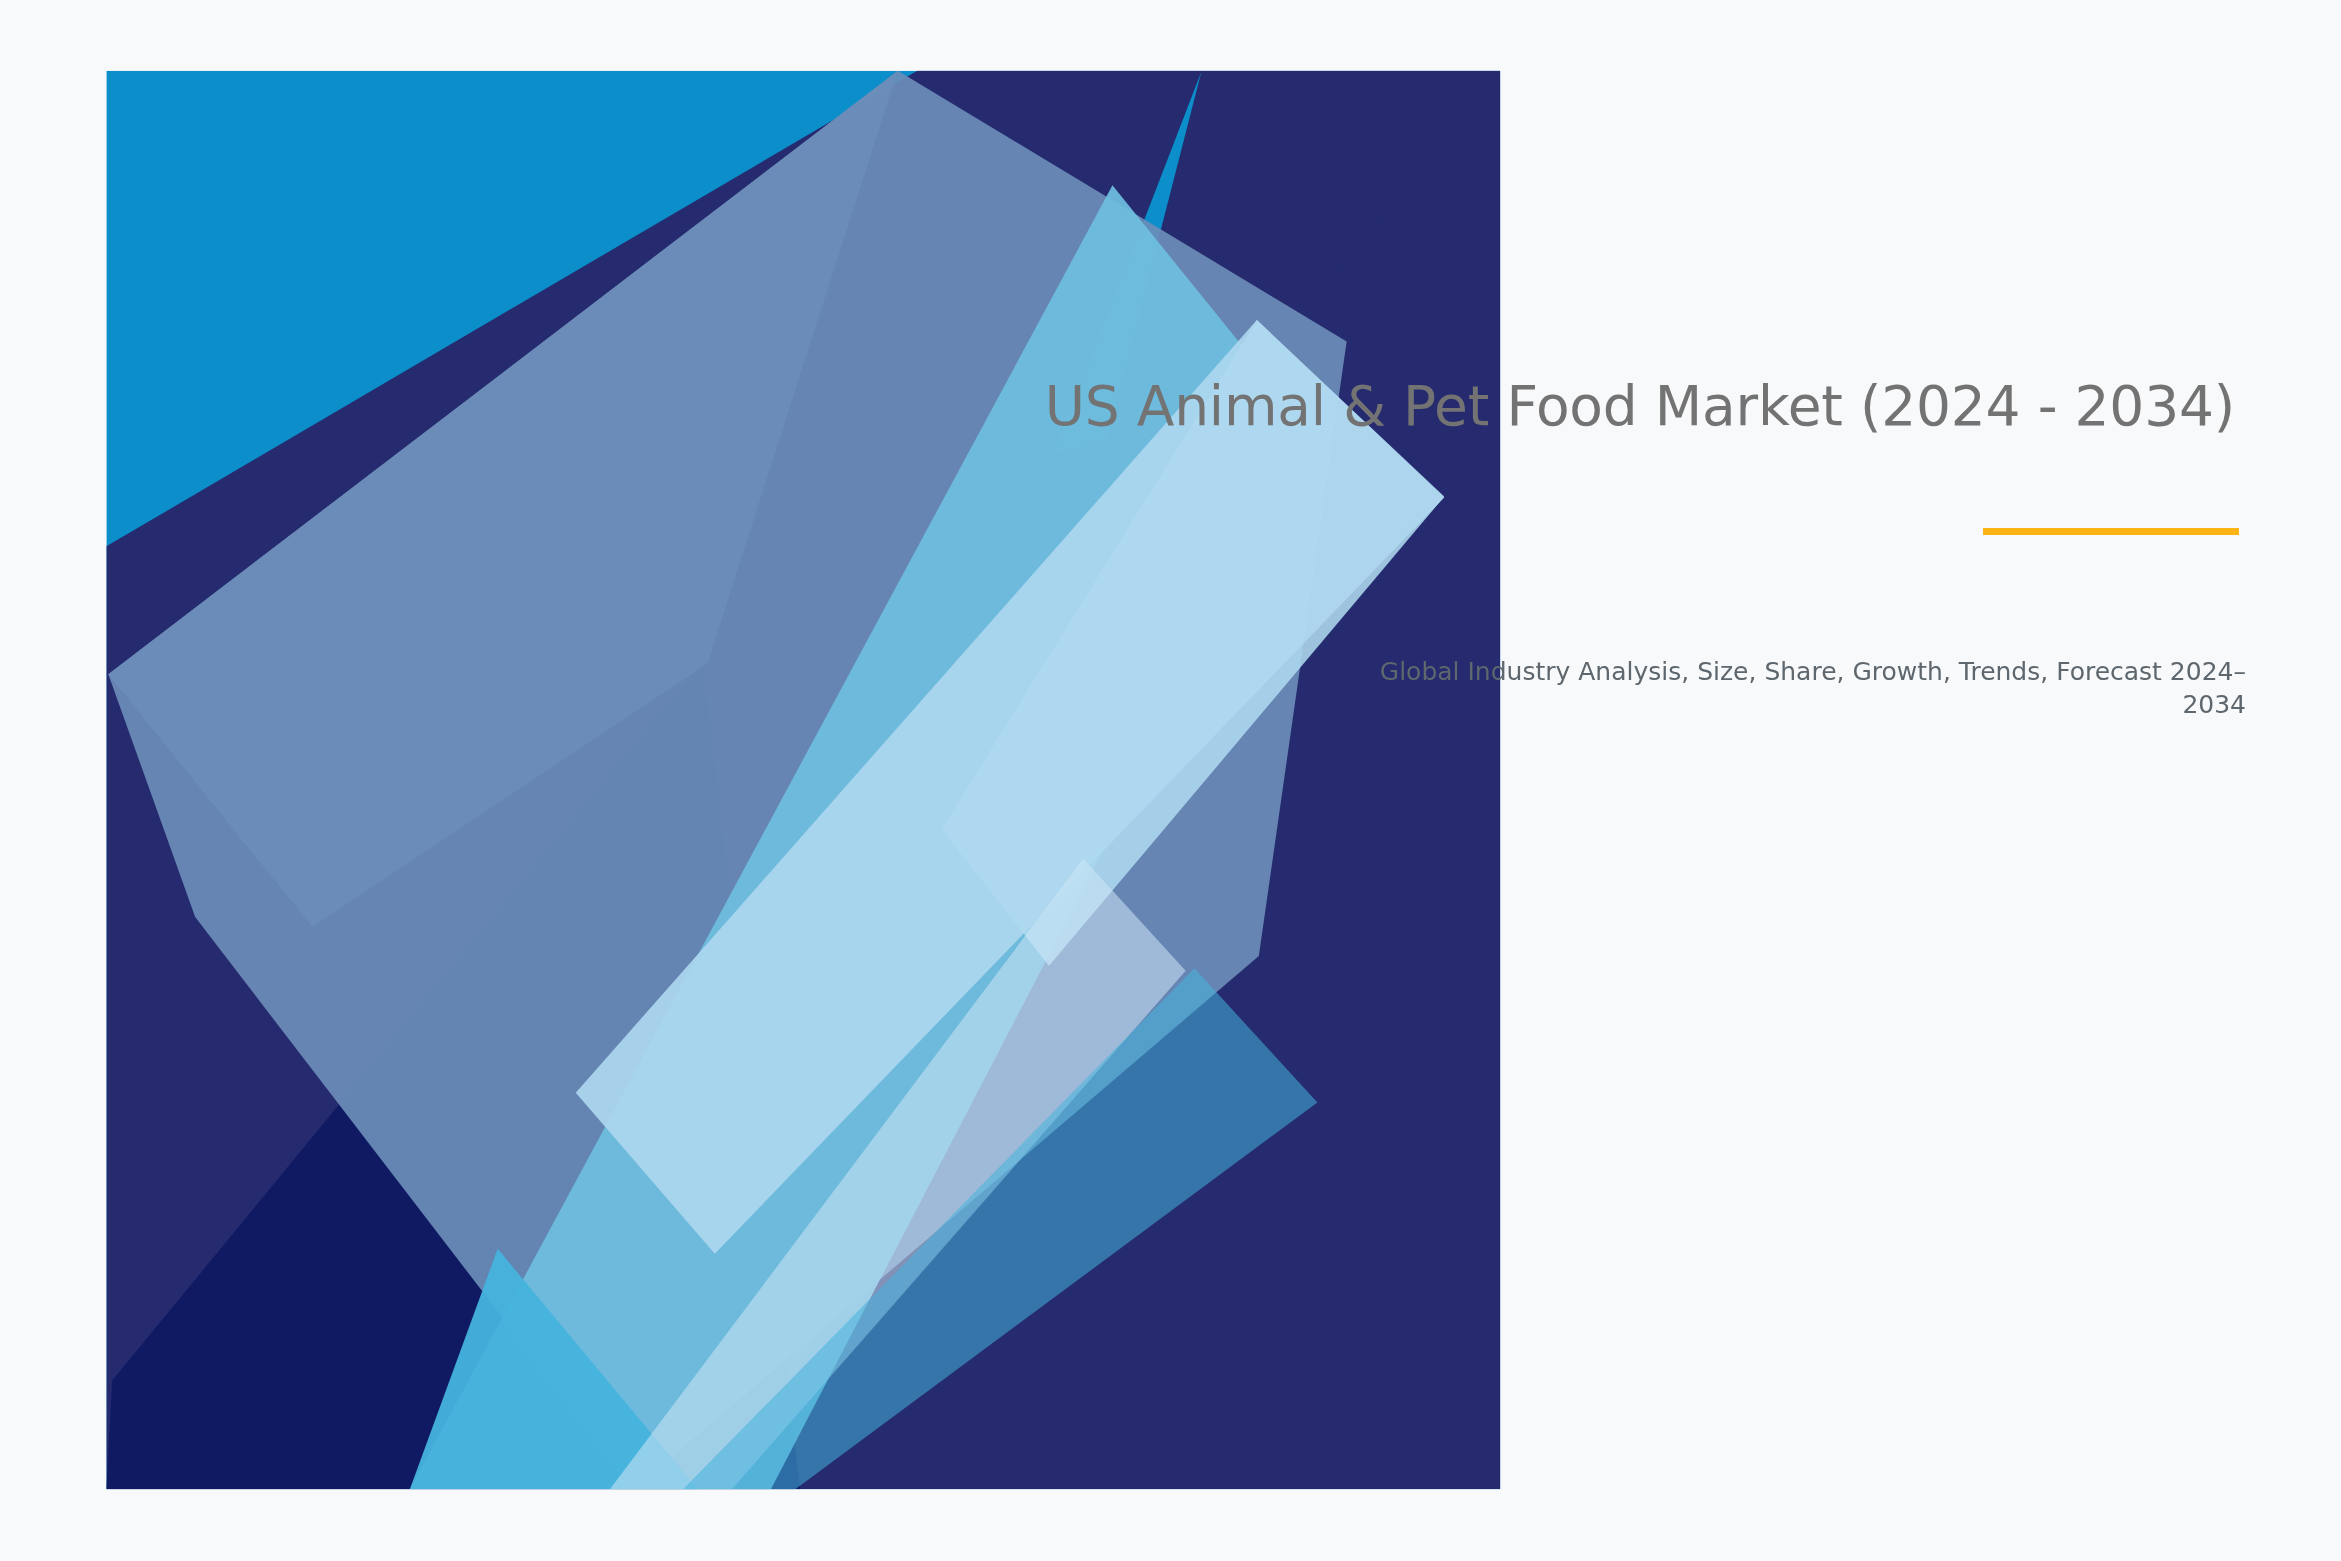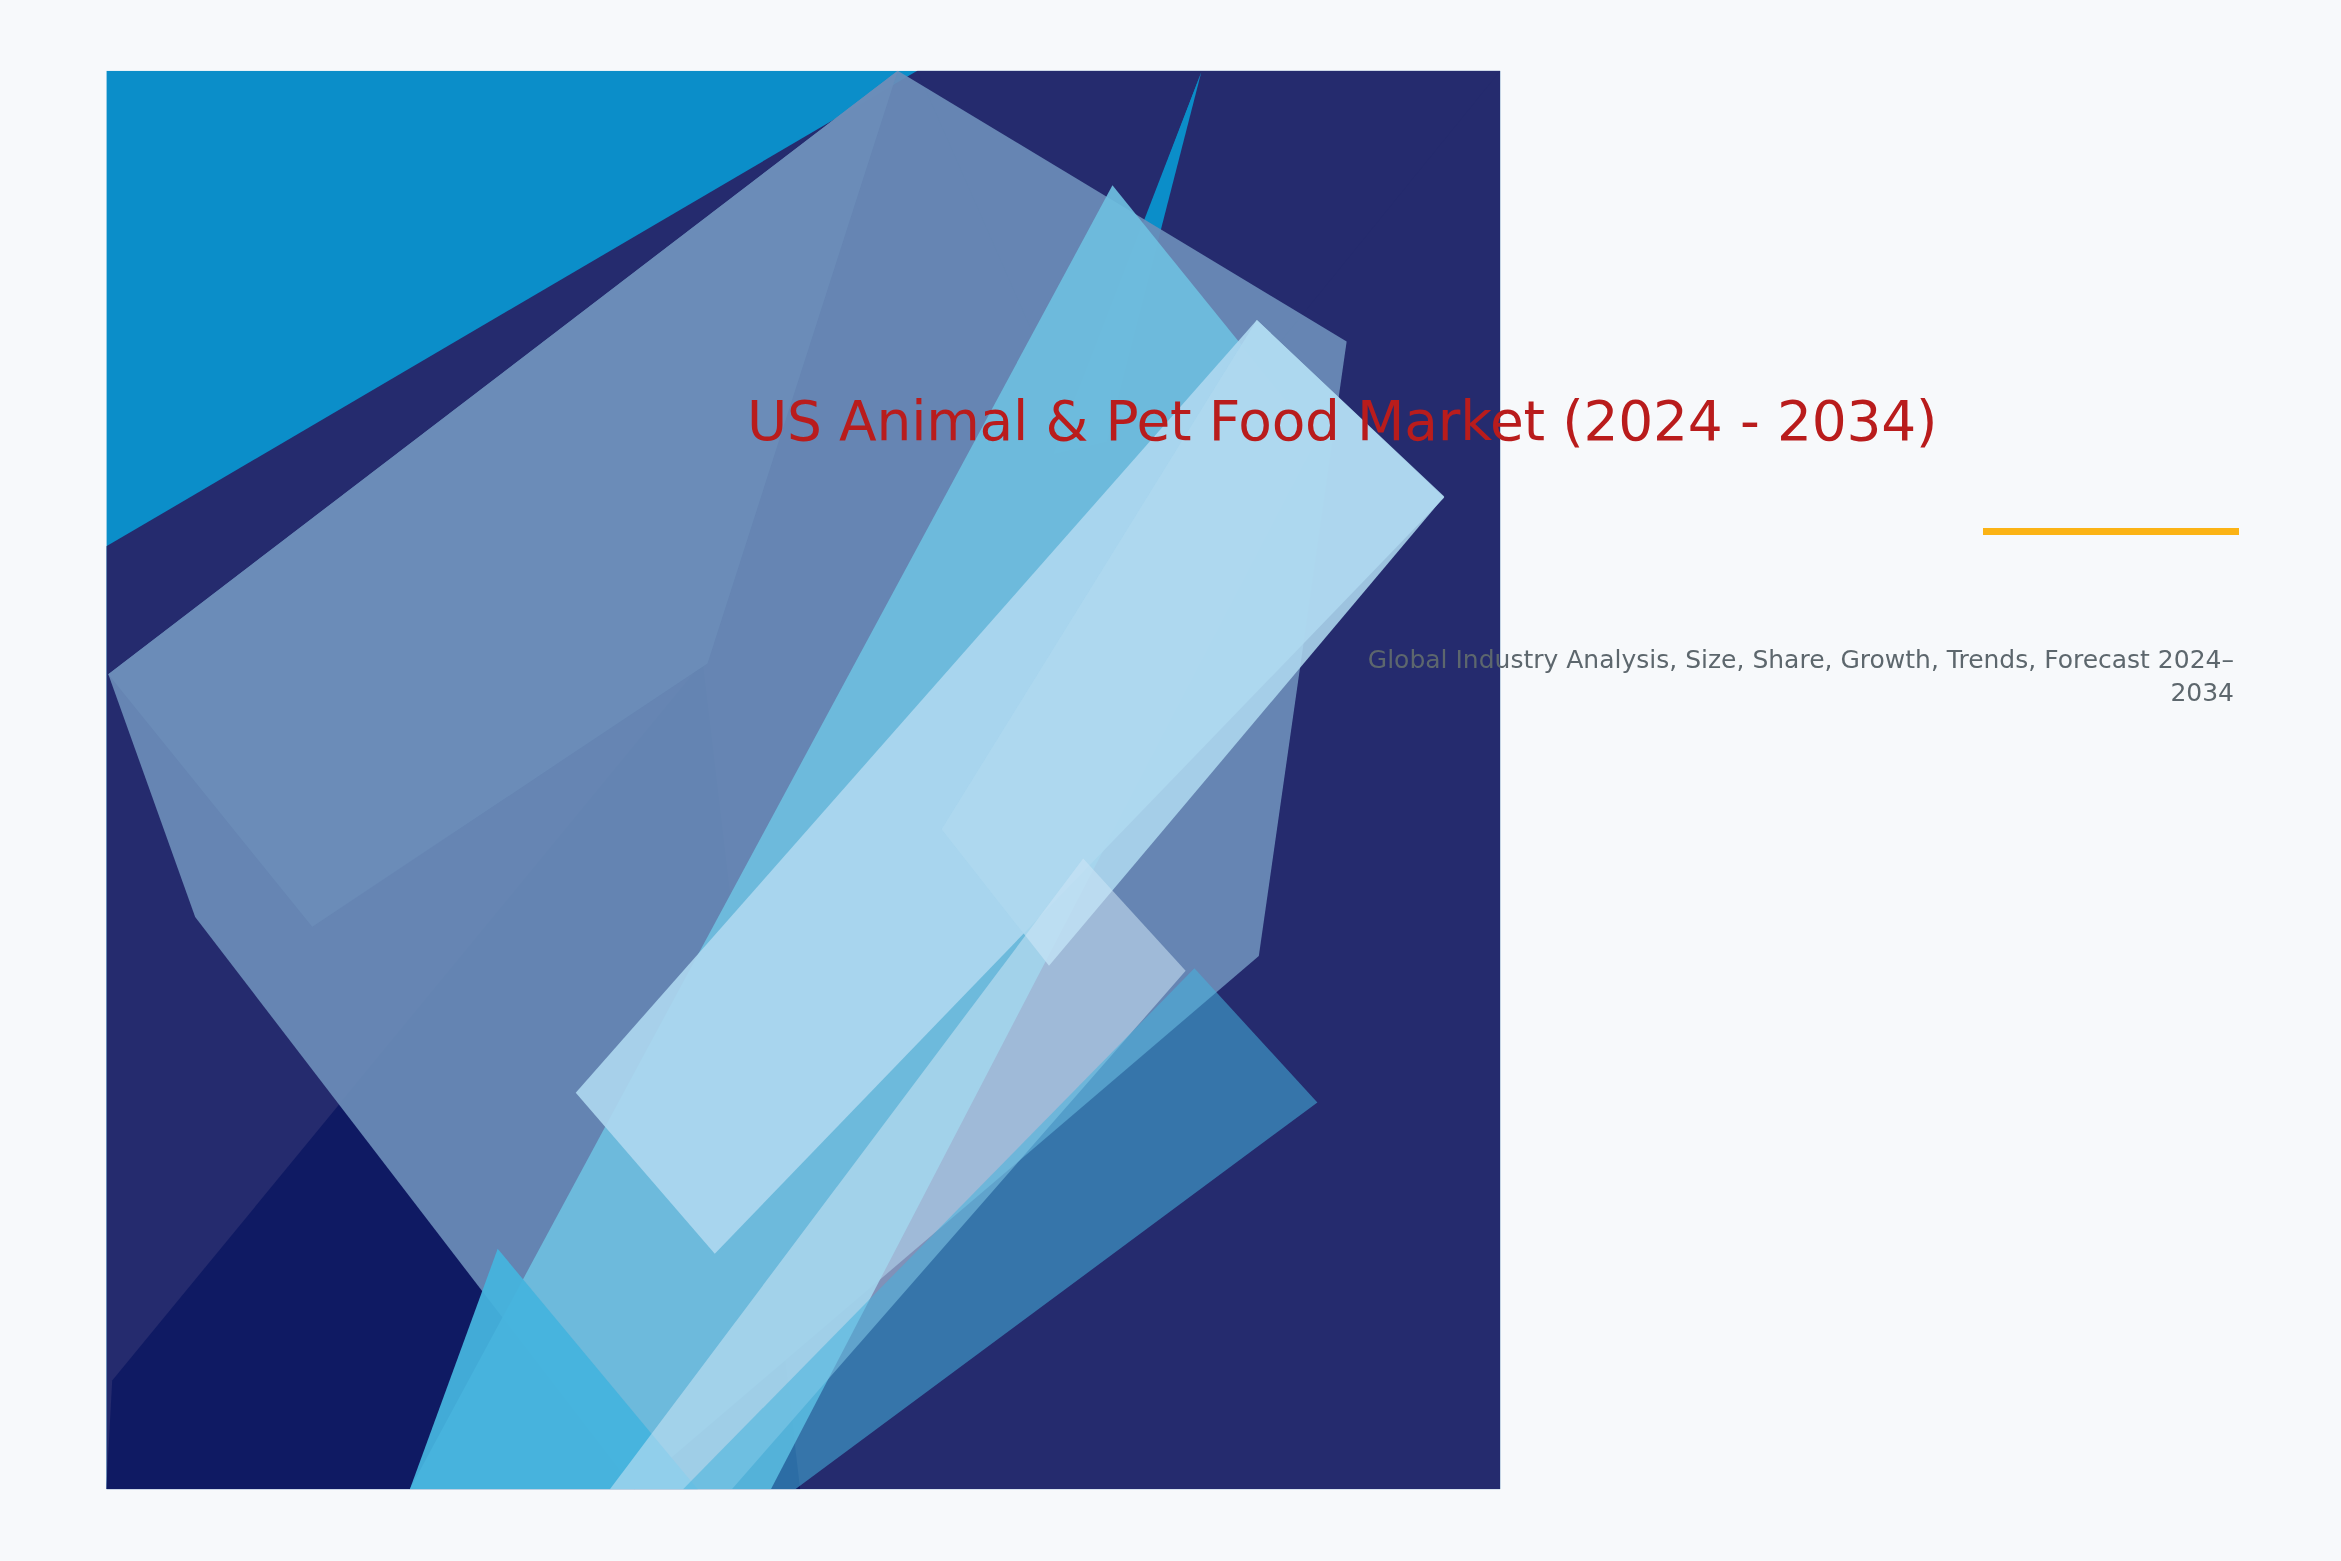--- a/index.html
+++ b/index.html
@@ -37,24 +37,24 @@
     left: 732px;
     top: 371px;
     width: 1503px;
     text-align: right;
   }
 
   #page-title {
     font-size: 55px;
     line-height: 1.30;
     font-weight: 400;
-    color: #b91c1c;
+    color: #737373;
     letter-spacing: -0.2px;
-    margin: 15px;
-    text-align: left;
+    margin: 0;
+    text-align: right;
     white-space: normal;
     position: relative;
     z-index: 4;
   }
 
   #title-accent-bar {
     position: absolute;
     left: 1983px;
     top: 528px;
     width: 256px;
@@ -66,21 +66,21 @@
   #page-subtitle {
     position: absolute;
     left: 1366px;
     top: 644px;
     width: 868px;
     font-size: 25px;
     line-height: 1.30;
     font-weight: 400;
     color: #5d676d;
     text-align: right;
-    margin: 0;
+    margin: 12px;
     z-index: 4;
   }
 </style>
 </head>
 <body>
 
 <div id="slide">
 
   <svg id="artwork" viewBox="0 0 4800 3200" preserveAspectRatio="none" xmlns="http://www.w3.org/2000/svg">
 

